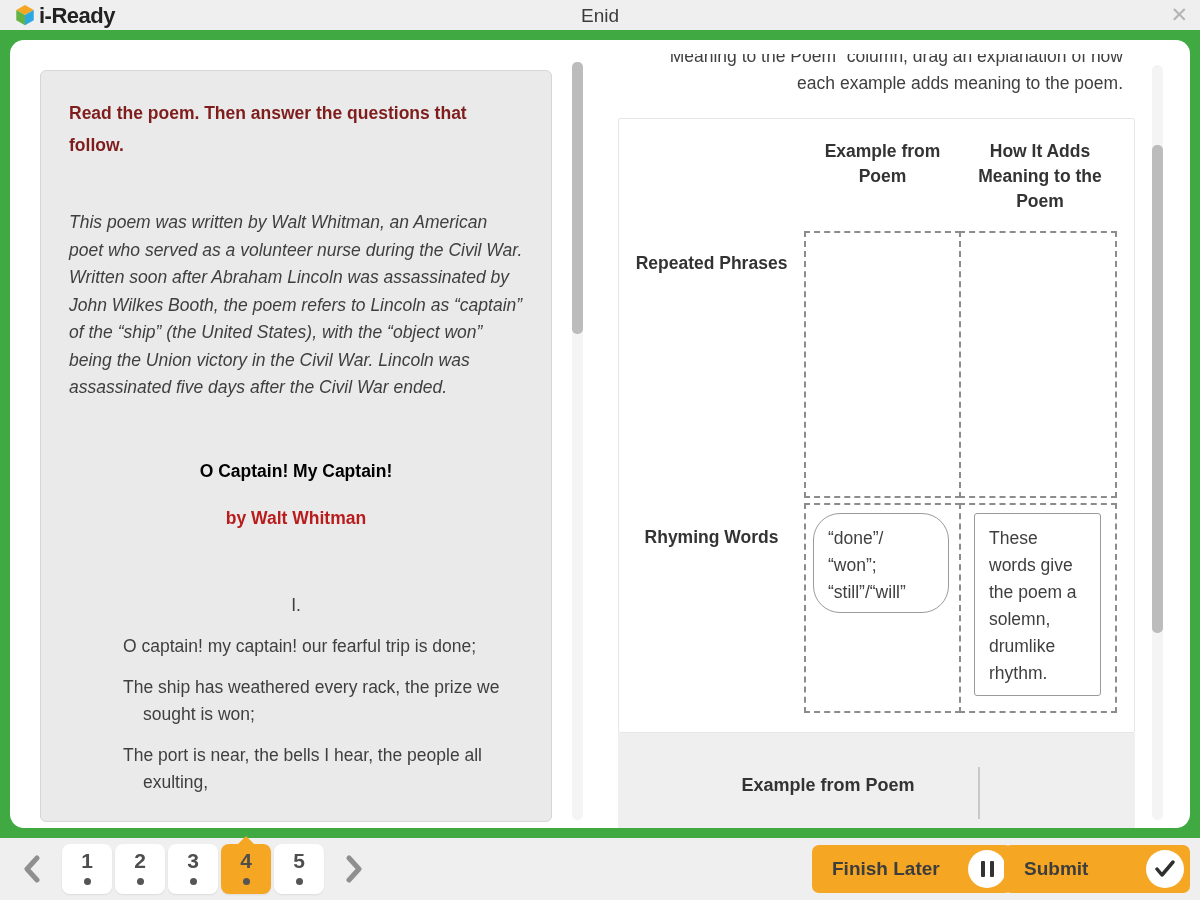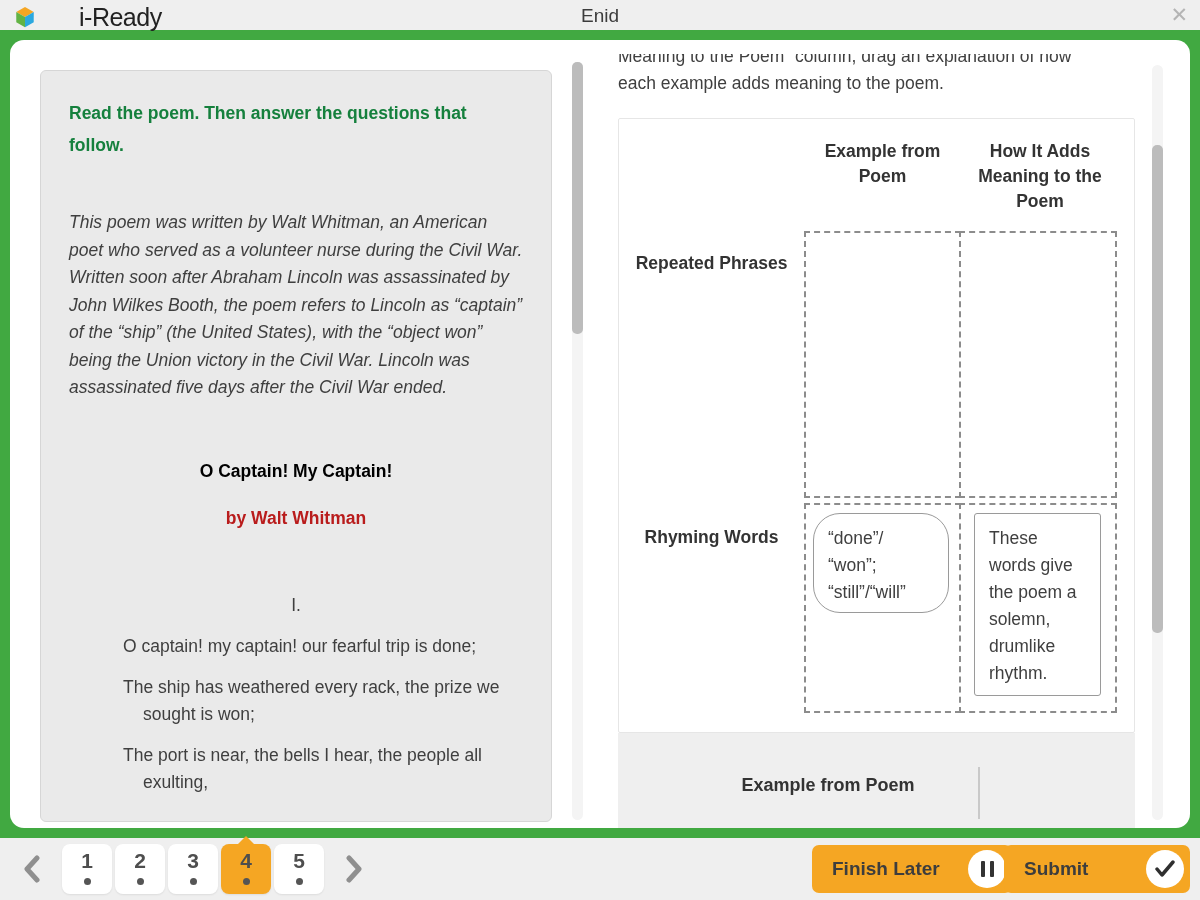--- a/index.html
+++ b/index.html
@@ -6,54 +6,54 @@
   html,body { width:1200px; height:900px; }
   body {
     font-family:"Liberation Sans","DejaVu Sans",sans-serif;
     background:#efefef; position:relative; overflow:hidden; color:#3f3f3f;
   }
 
   
   .topbar { position:absolute; left:0; top:0; width:1200px; height:30px;
     background:#efefef; z-index:5; }
   .logo { position:absolute; left:14px; top:3px; display:flex; align-items:center; gap:3px; }
-  .logo-text { font-size:25px; font-weight:400; color:#222; letter-spacing:-0.5px;margin-left:40px; }
+  .logo-text { font-size:22px; font-weight:700; color:#222; letter-spacing:-0.5px; }
   .student-name { position:absolute; left:0; right:0; top:5px; text-align:center;
     font-size:19px; color:#3c3c3c; }
   .close-btn { position:absolute; right:12px; top:1px; font-size:21px; font-weight:bold;
     color:#b4b4b4; cursor:pointer; line-height:28px; }
 
   
   .frame { position:absolute; left:0; top:30px; width:1200px; height:808px; background:#41a941; }
   .content { position:absolute; left:10px; top:10px; right:10px; bottom:10px;
     background:#fff; border-radius:14px; overflow:hidden; }
 
   
   .passage-card { position:absolute; left:30px; top:30px; width:512px; height:752px;
     background:#eaeaea; border:1px solid #d6d6d6; border-radius:6px;
     padding:26px 28px; overflow:hidden; font-size:17.5px; line-height:27px; }
   .passage-instructions { font-weight:bold; font-size:17.5px; line-height:32px;
-    color:#15803d; width:440px; }
+    color:#7f1d1d; width:440px; }
   .passage-intro { font-style:italic; margin-top:48px; line-height:27.5px; }
   .poem-title { text-align:center; font-weight:bold; color:#000000; margin-top:56px; }
   .poem-byline { text-align:center; font-weight:bold; color:#b91c1c; margin-top:20px; }
   .stanza-number { text-align:center; margin-top:60px; }
   .poem-line { margin-top:14px; padding-left:74px; text-indent:-20px; line-height:27px; }
 
   
   .scrollbar { position:absolute; width:11px; background:#f4f4f4; border-radius:6px; }
   .scrollbar .thumb { position:absolute; left:0; width:11px; background:#bcbcbc; border-radius:5px; }
   .scroll-left { left:562px; top:22px; height:758px; }
   .scroll-left .thumb { top:0; height:272px; }
   .scroll-right { left:1142px; top:25px; height:755px; }
   .scroll-right .thumb { top:80px; height:488px; }
 
   
   .prompt-clip { position:absolute; left:608px; top:14px; width:505px; height:52px;
-    overflow:hidden; }
+    overflow:hidden;text-align:right; }
   .prompt-inner { margin-top:-11px; font-size:17.5px; line-height:27px; }
 
   .question-card { position:absolute; left:608px; top:78px; width:517px; height:615px;
     background:#fff; border:1px solid #e6e6e6; border-radius:2px; }
   .col-header { position:absolute; top:20px; font-weight:bold; color:#333;
     font-size:17.5px; line-height:25px; text-align:center; }
   .col-header-a { left:185px; width:157px; }
   .col-header-b { left:342px; width:158px; }
   .row-label { position:absolute; left:0; width:185px; font-weight:bold; color:#333;
     font-size:17.5px; line-height:25px; text-align:center; }

